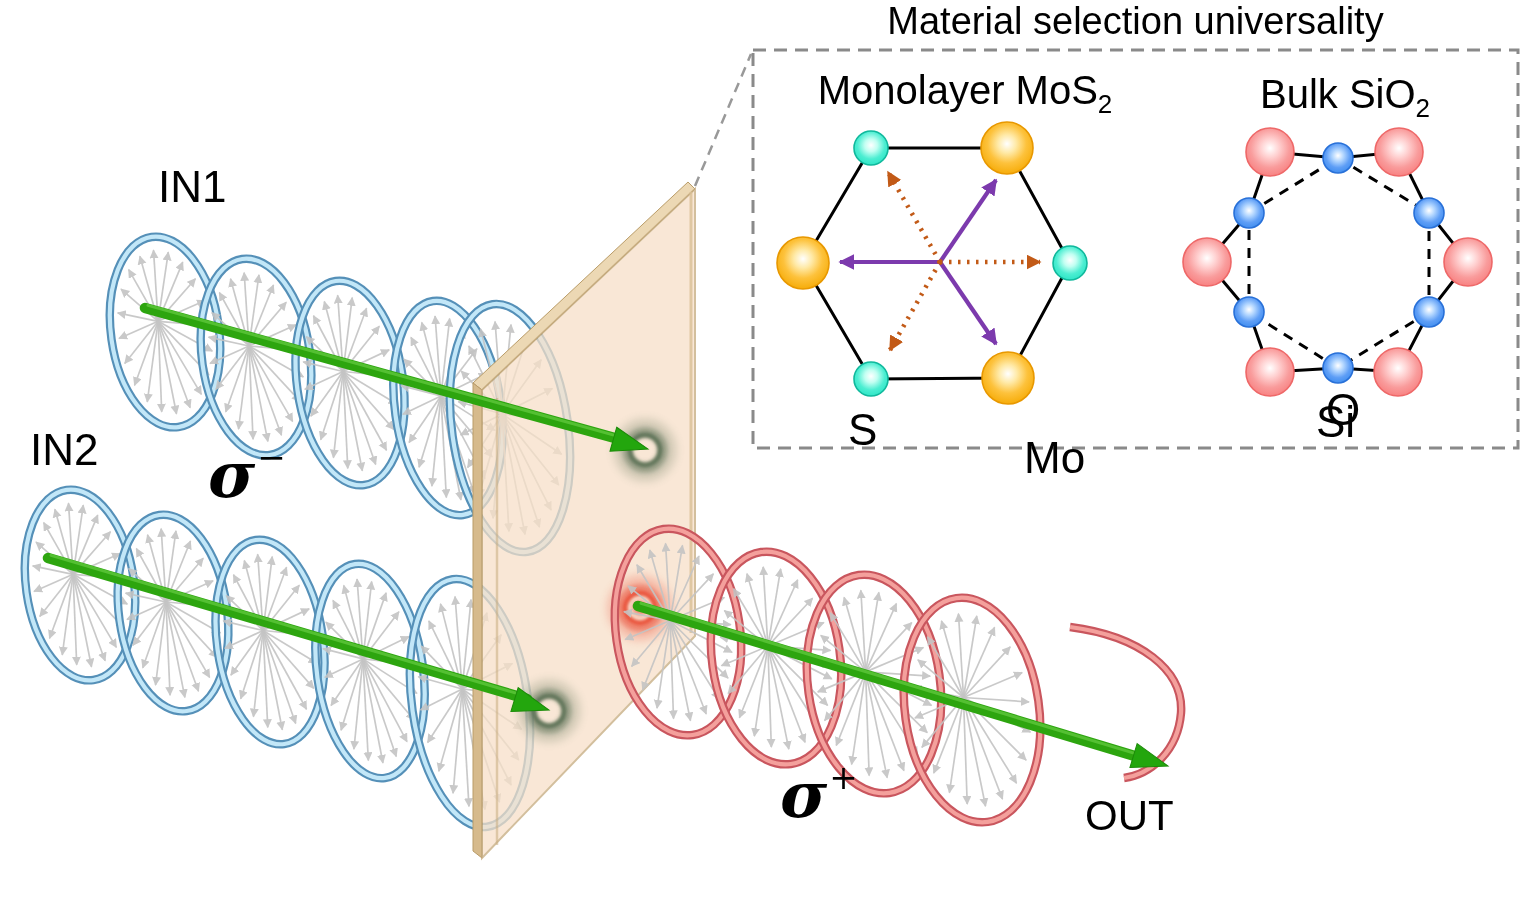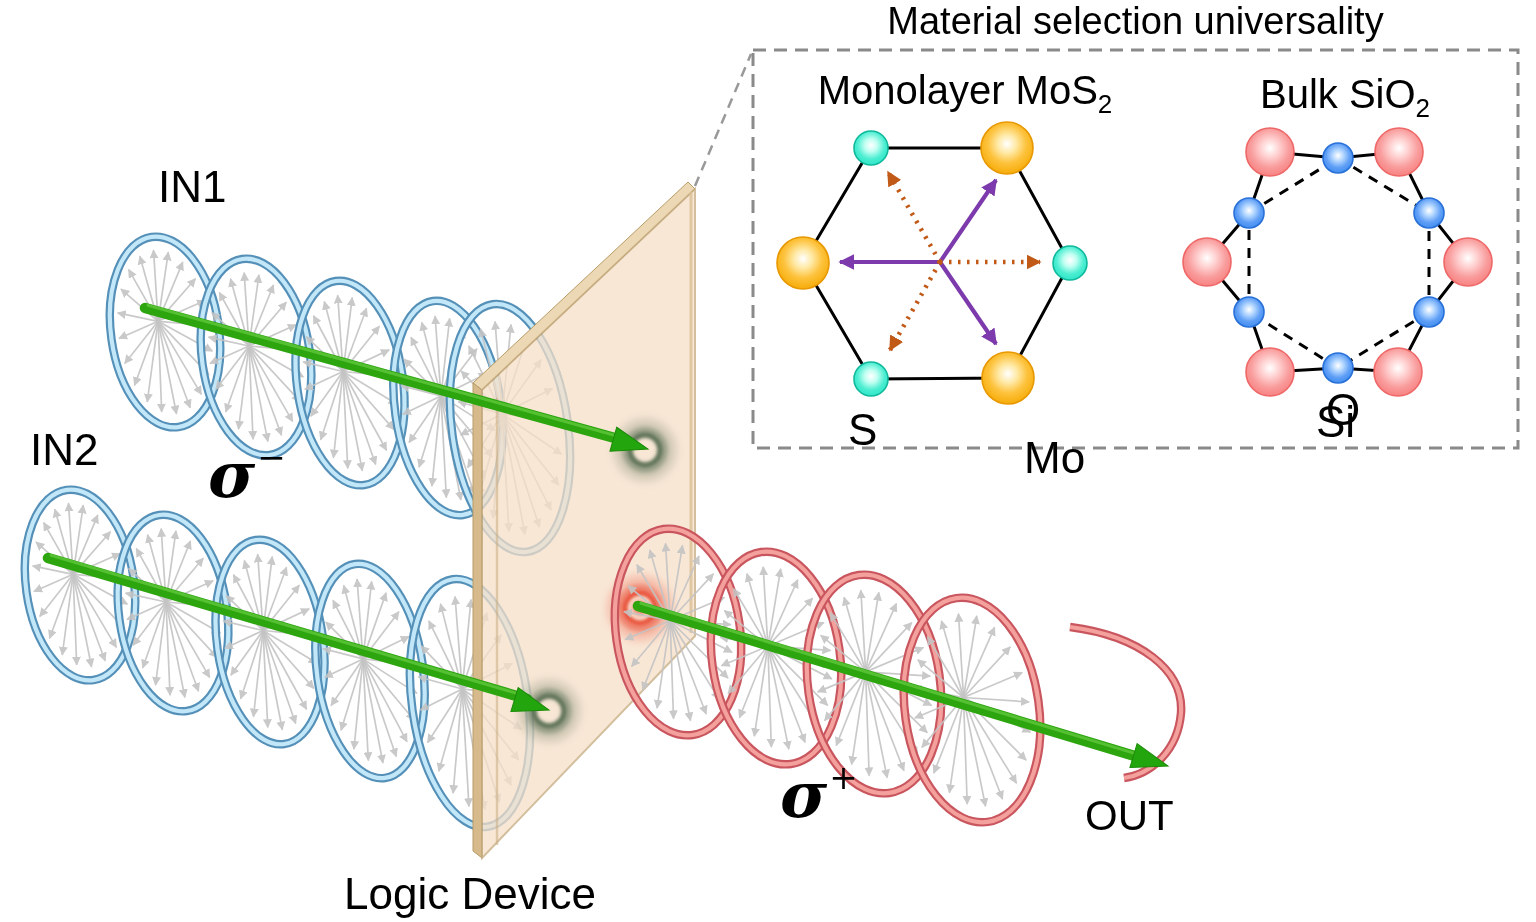--- a/index.html
+++ b/index.html
@@ -494,21 +494,20 @@
           <polygon points="-36,-12.5 0,0 -36,12.5" fill="#23a60d" stroke="#1b8a08" stroke-width="1" transform="translate(1168 766) rotate(16.798371781305296)"></polygon>
         </g>
       </g>
     </svg>
 
   <div class="lbl lbl-sans beam-lbl" style="left:158px;top:165px;">IN1</div>
   <div class="lbl lbl-sans beam-lbl" style="left:30px;top:428px;text-align:right;">IN2</div>
   <div class="lbl sigma" style="left:208px;top:443px;"><span>σ</span><sup>−</sup></div>
   <div class="lbl sigma" style="left:780px;top:763px;"><span>σ</span><sup>+</sup></div>
   <div class="lbl lbl-sans out-lbl" style="left:1070px;top:795px;">OUT</div>
-  <div class="lbl lbl-sans device-lbl" style="left:344px;top:872px;">Logic Device</div>
 
   <div class="lbl lbl-sans inset-title" style="left:753px;top:2px;width:765px;">Material selection universality</div>
   <div class="lbl lbl-sans struct-title inset" style="left:790px;top:70px;width:350px;"><span>Monolayer MoS</span><sub>2</sub></div>
   <div class="lbl lbl-sans struct-title inset" style="left:1200px;top:74px;width:290px;"><span>Bulk SiO</span><sub>2</sub></div>
   <div class="lbl lbl-sans atom-lbl" style="left:848px;top:408px;">S</div>
   <div class="lbl lbl-sans atom-lbl" style="left:1024px;top:408px;margin-top:28px;">Mo</div>
   <div class="lbl lbl-sans atom-lbl" style="left:1316px;top:400px;">Si</div>
   <div class="lbl lbl-sans atom-lbl" style="left:1326px;top:388px;">O</div>
 </div>
 

